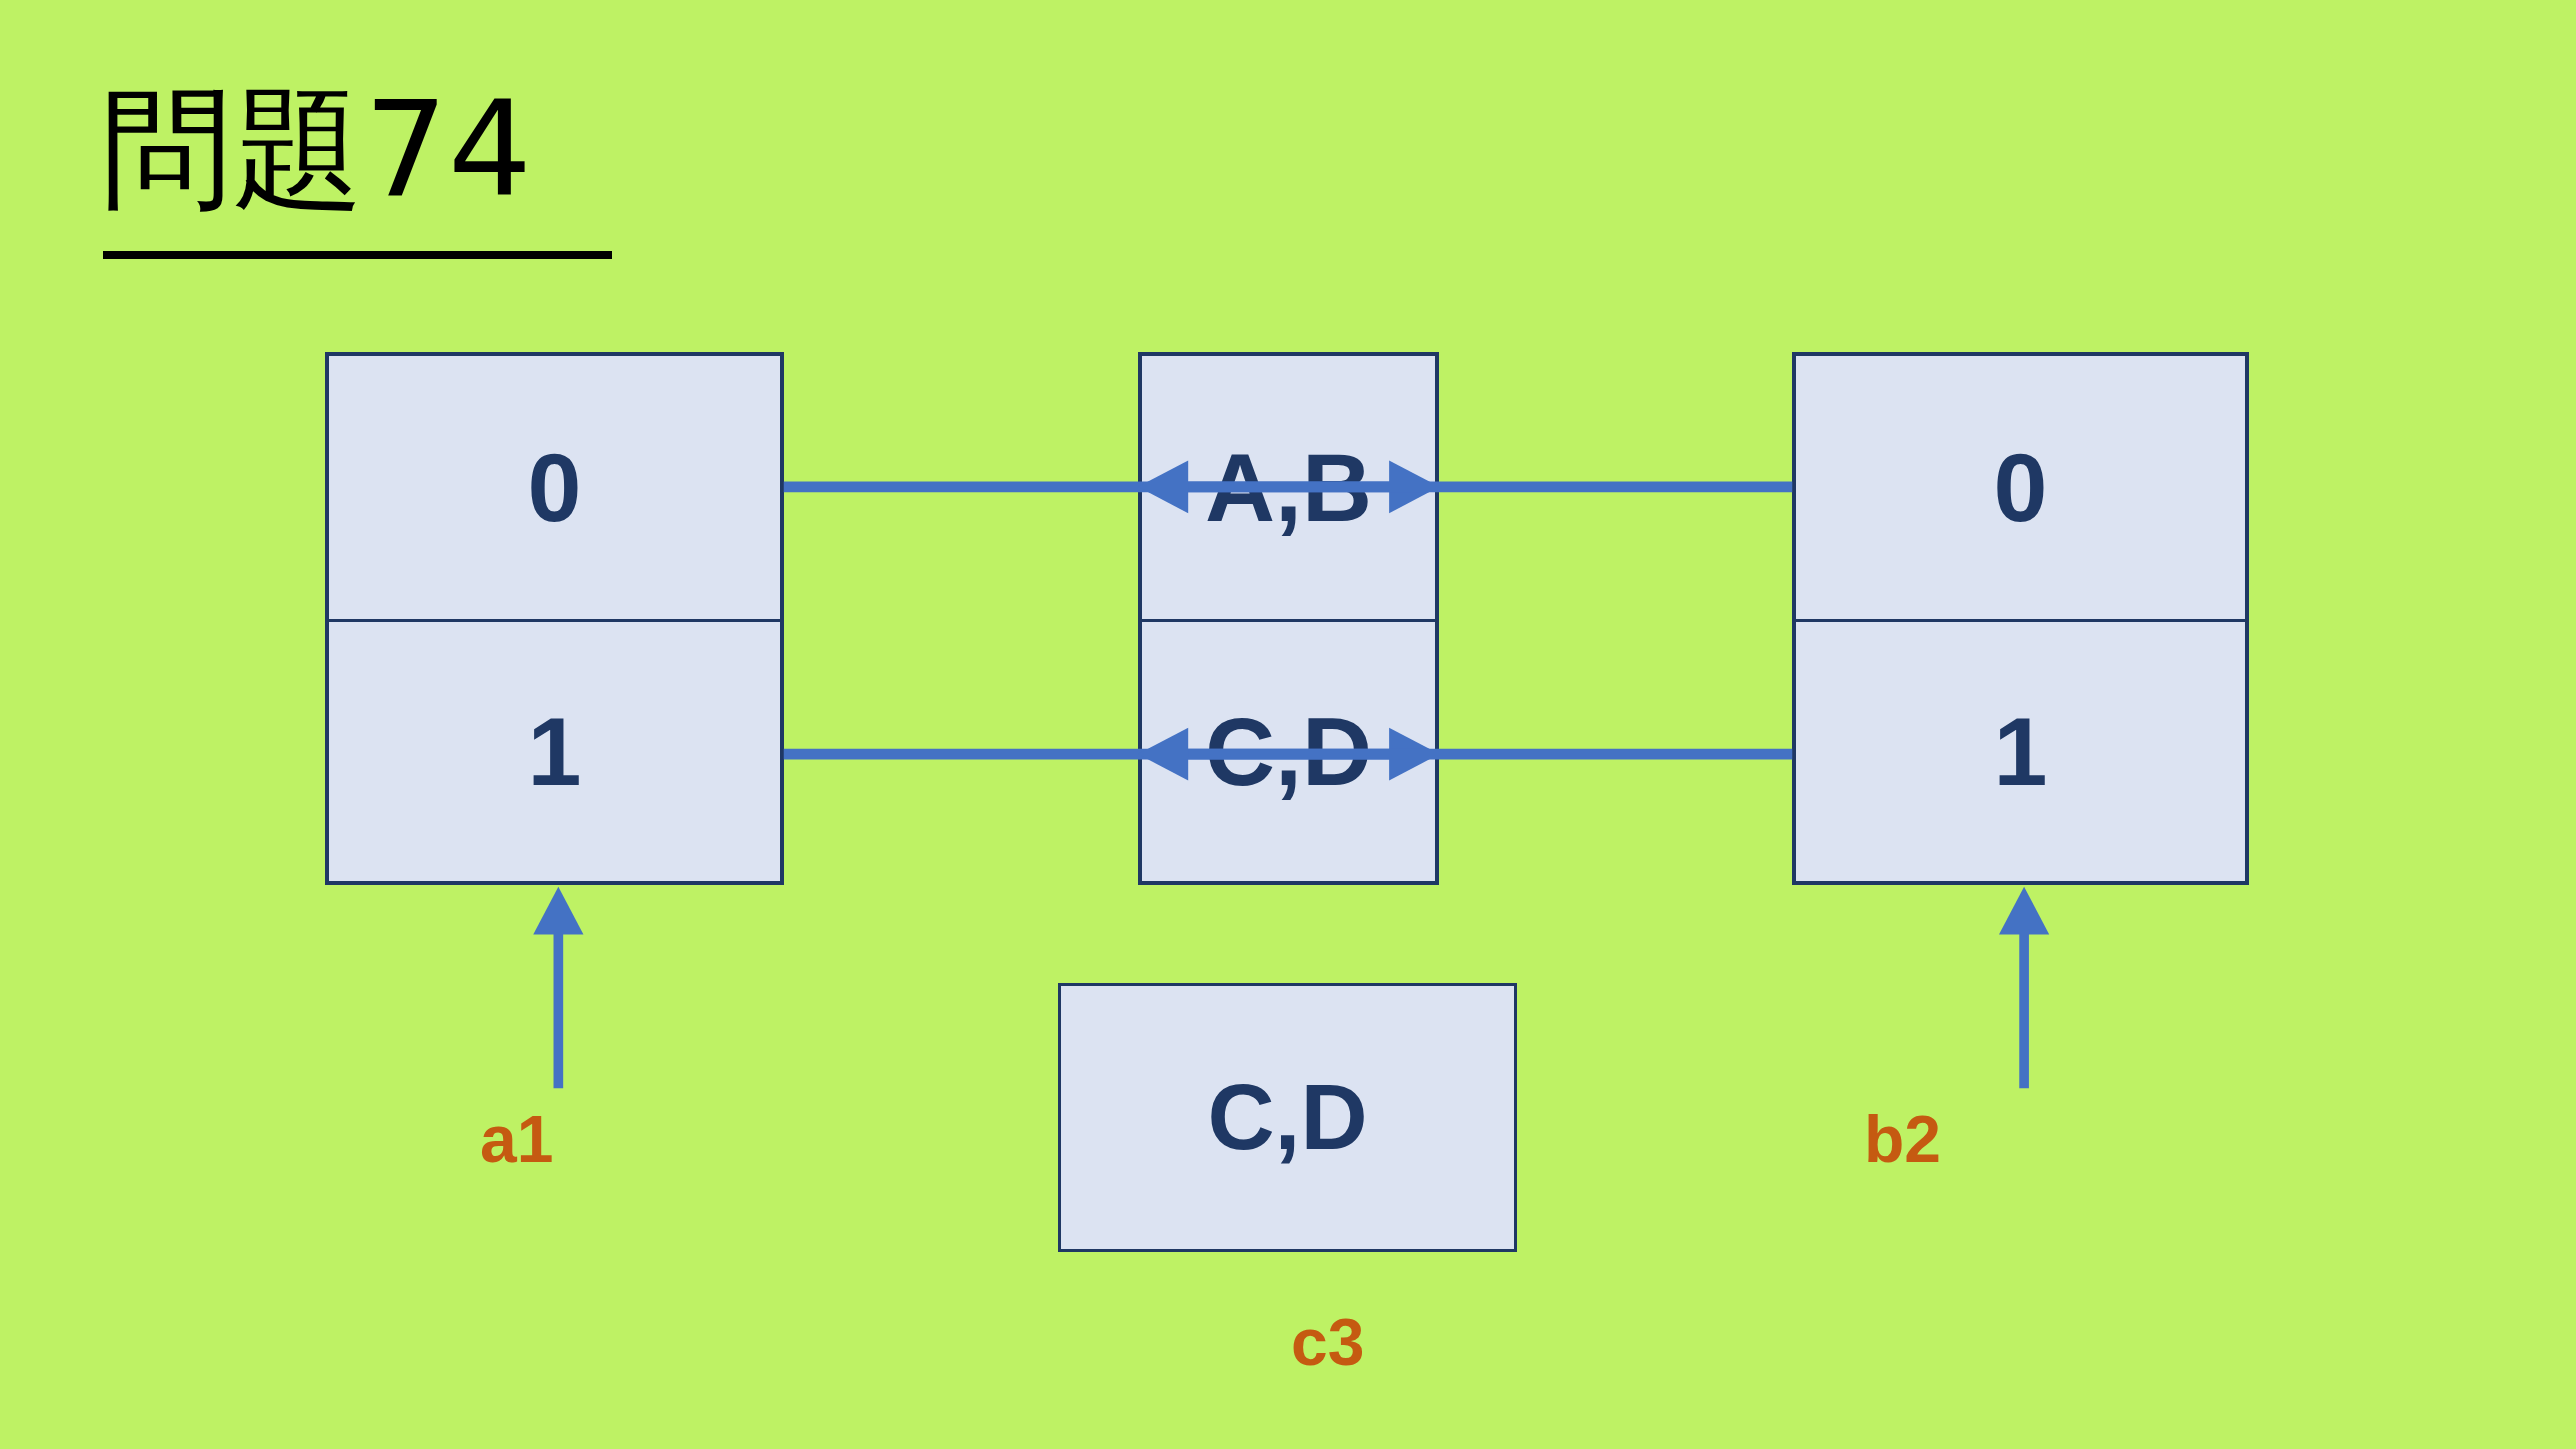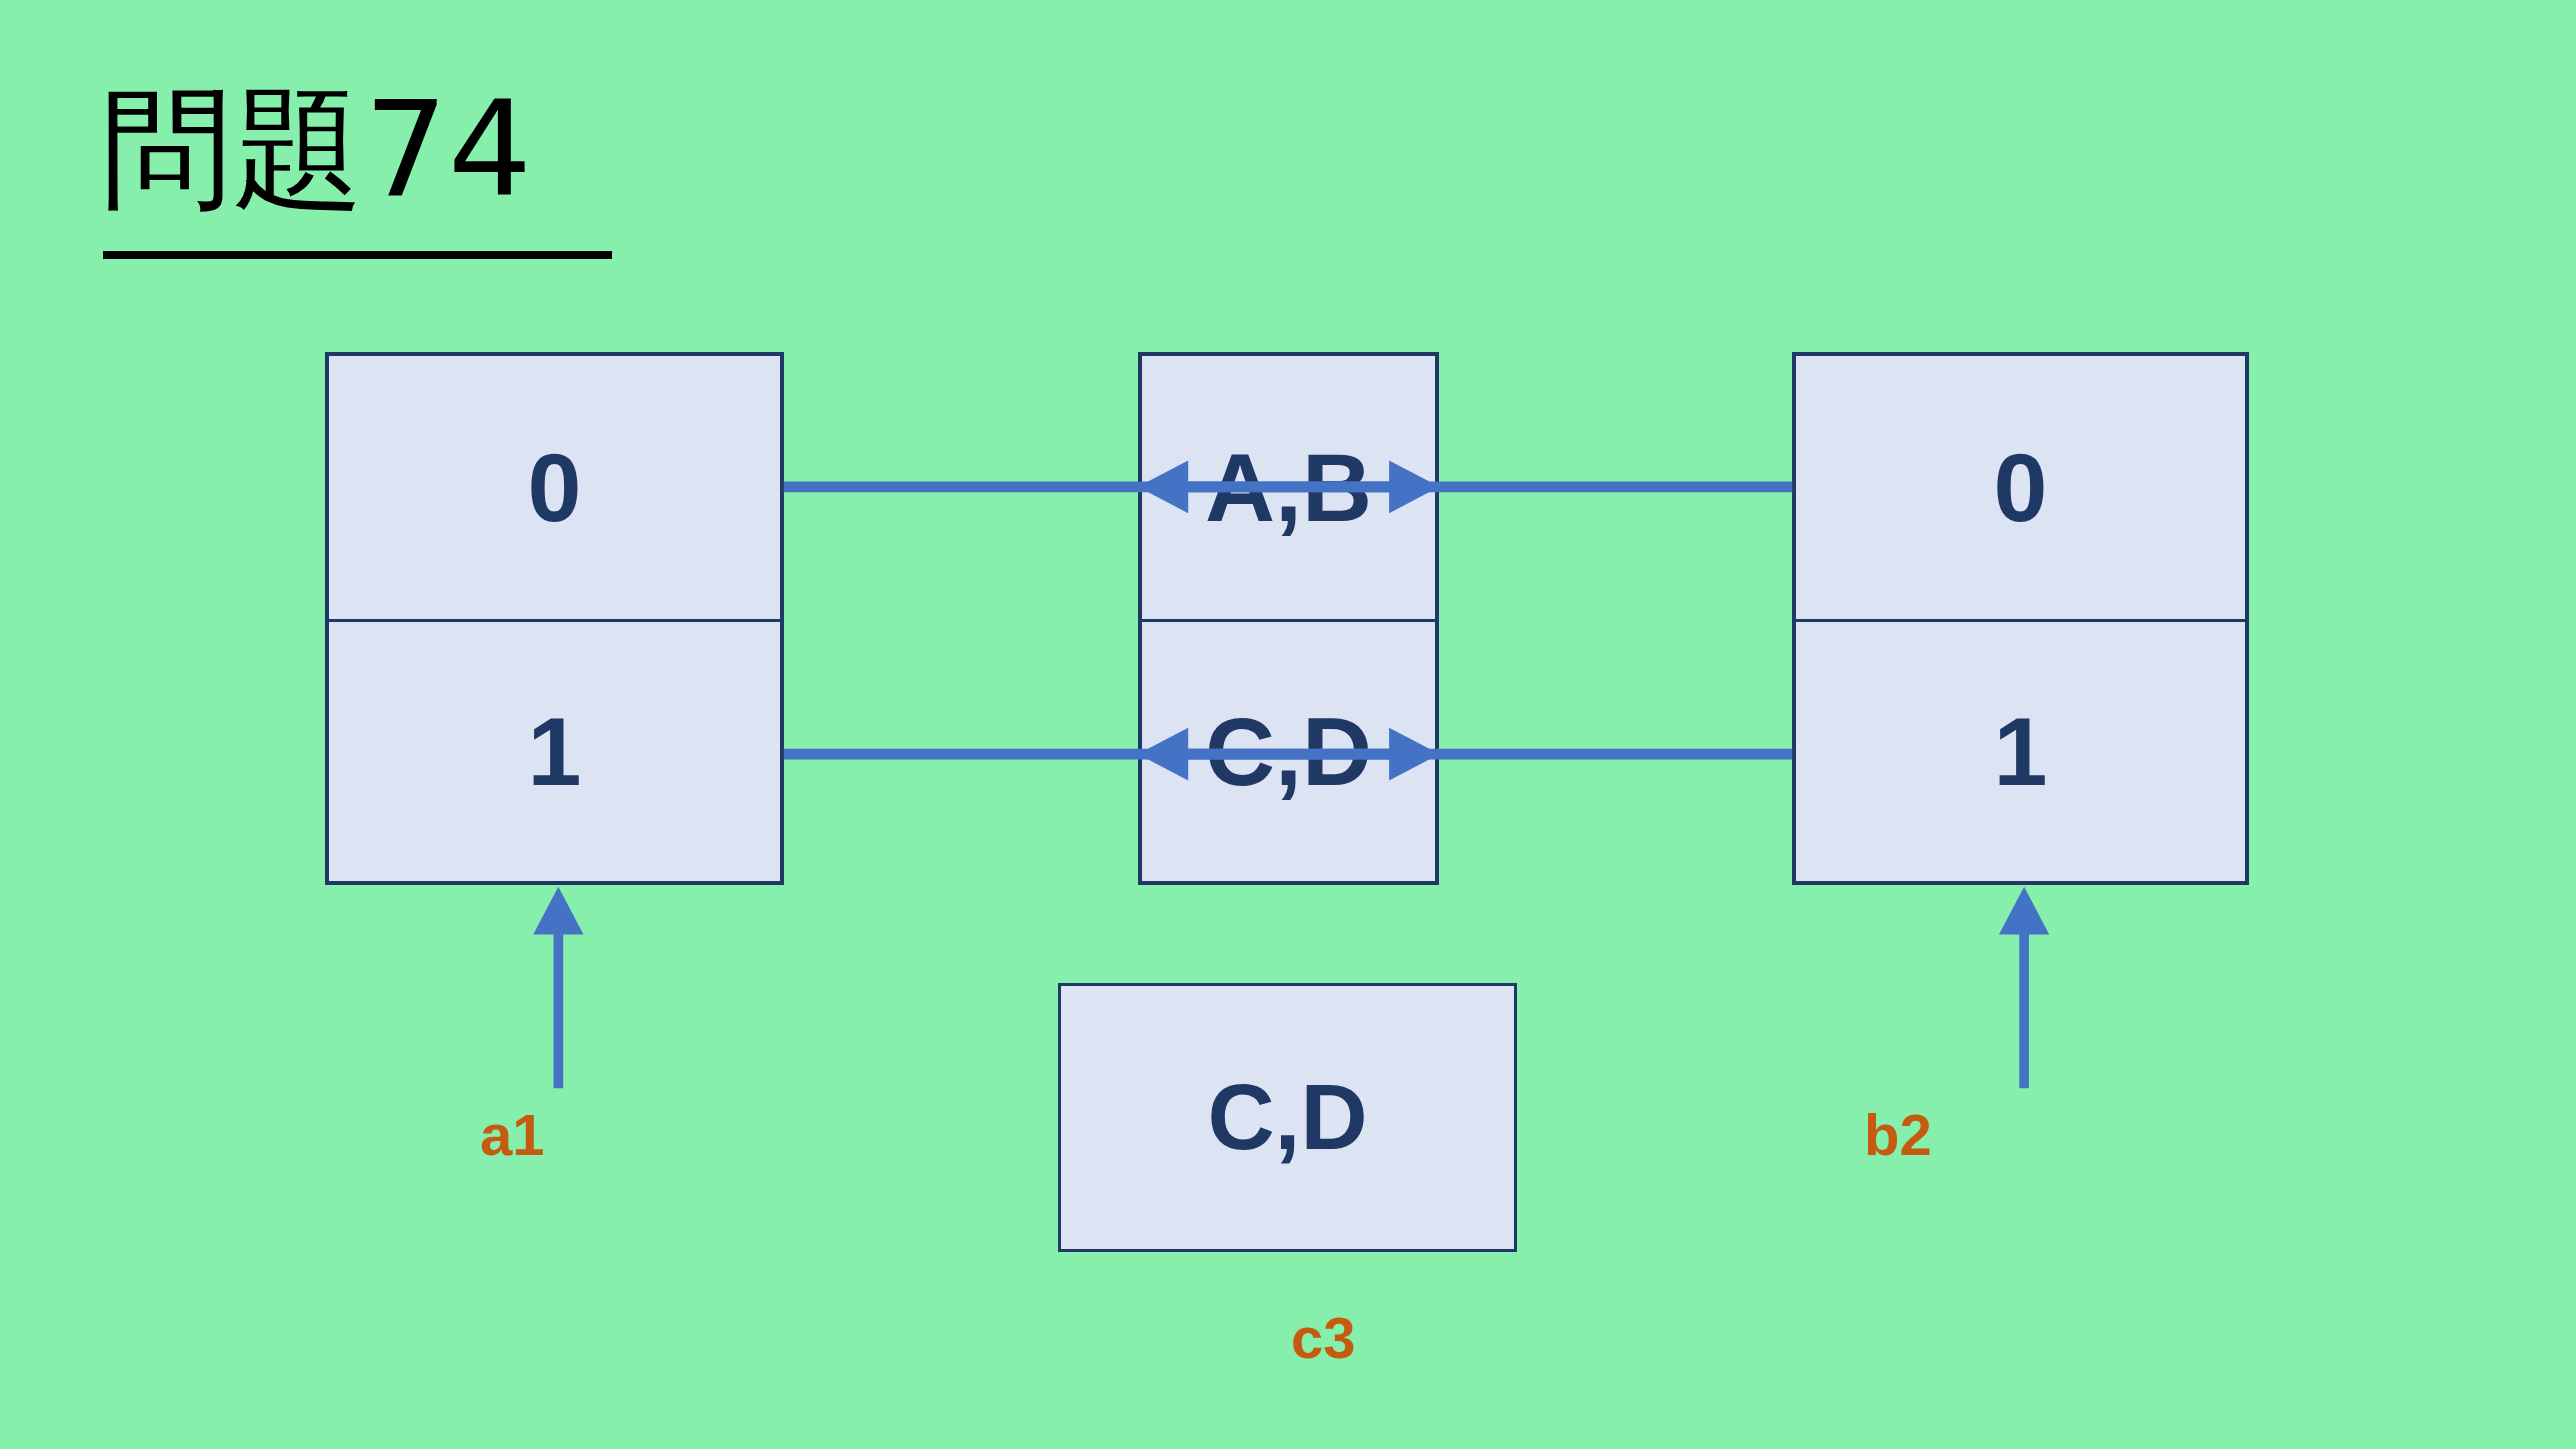--- a/index.html
+++ b/index.html
@@ -4,21 +4,21 @@
 <style>
   html, body {
     margin: 0;
     padding: 0;
     background: #ffffff;
   }
   #canvas {
     position: relative;
     width: 2576px;
     height: 1449px;
-    background: #86efac;
+    background: #bef264;
     overflow: hidden;
     font-family: "Liberation Sans", "DejaVu Sans", sans-serif;
   }
 
   
   #title-block {
     position: absolute;
     left: 100px;
     top: 76px;
     width: 515px;
@@ -91,21 +91,21 @@
     width: 2576px;
     height: 1449px;
     pointer-events: none;
   }
 
   
   .edge-label {
     position: absolute;
     color: #C55A11;
     font-weight: bold;
-    font-size: 58px;
+    font-size: 66px;
     line-height: 1;
     white-space: nowrap;
   }
   #label-a1 { left: 480px;  top: 1106px; }
   #label-c3 { left: 1291px; top: 1309px; }
   #label-b2 { left: 1864px; top: 1106px; }
 </style>
 </head>
 <body>
 

